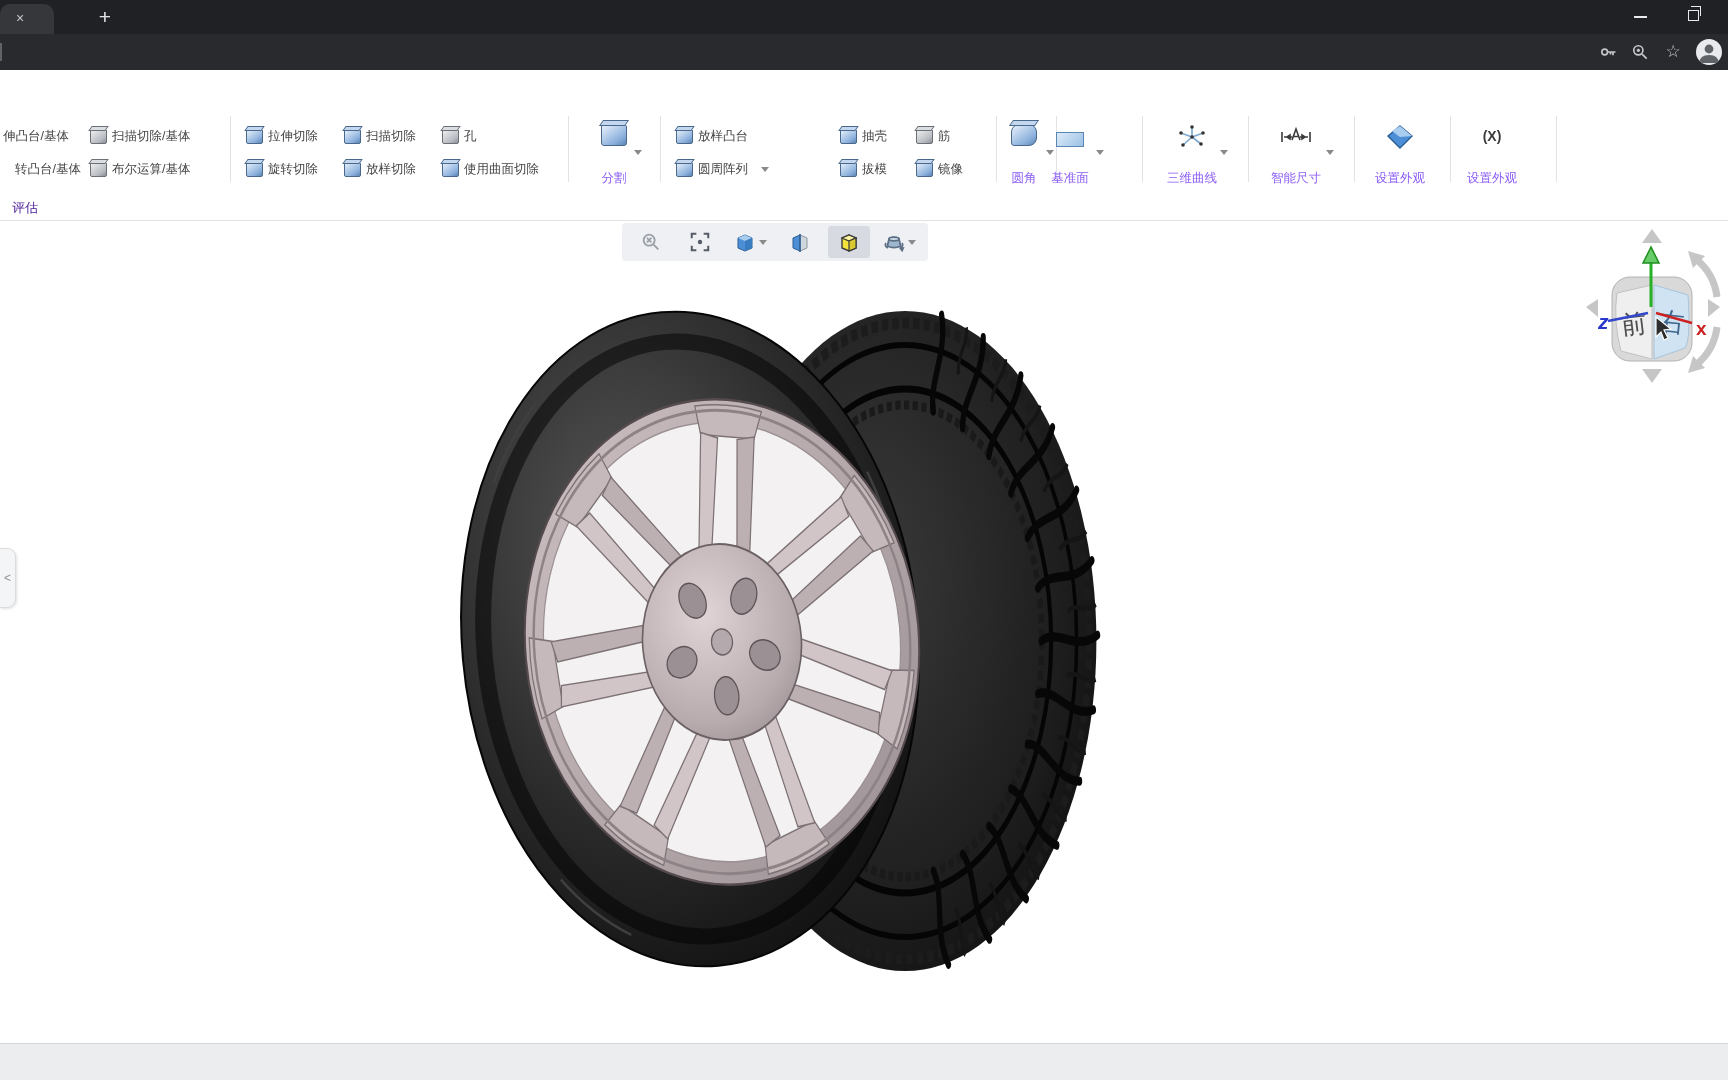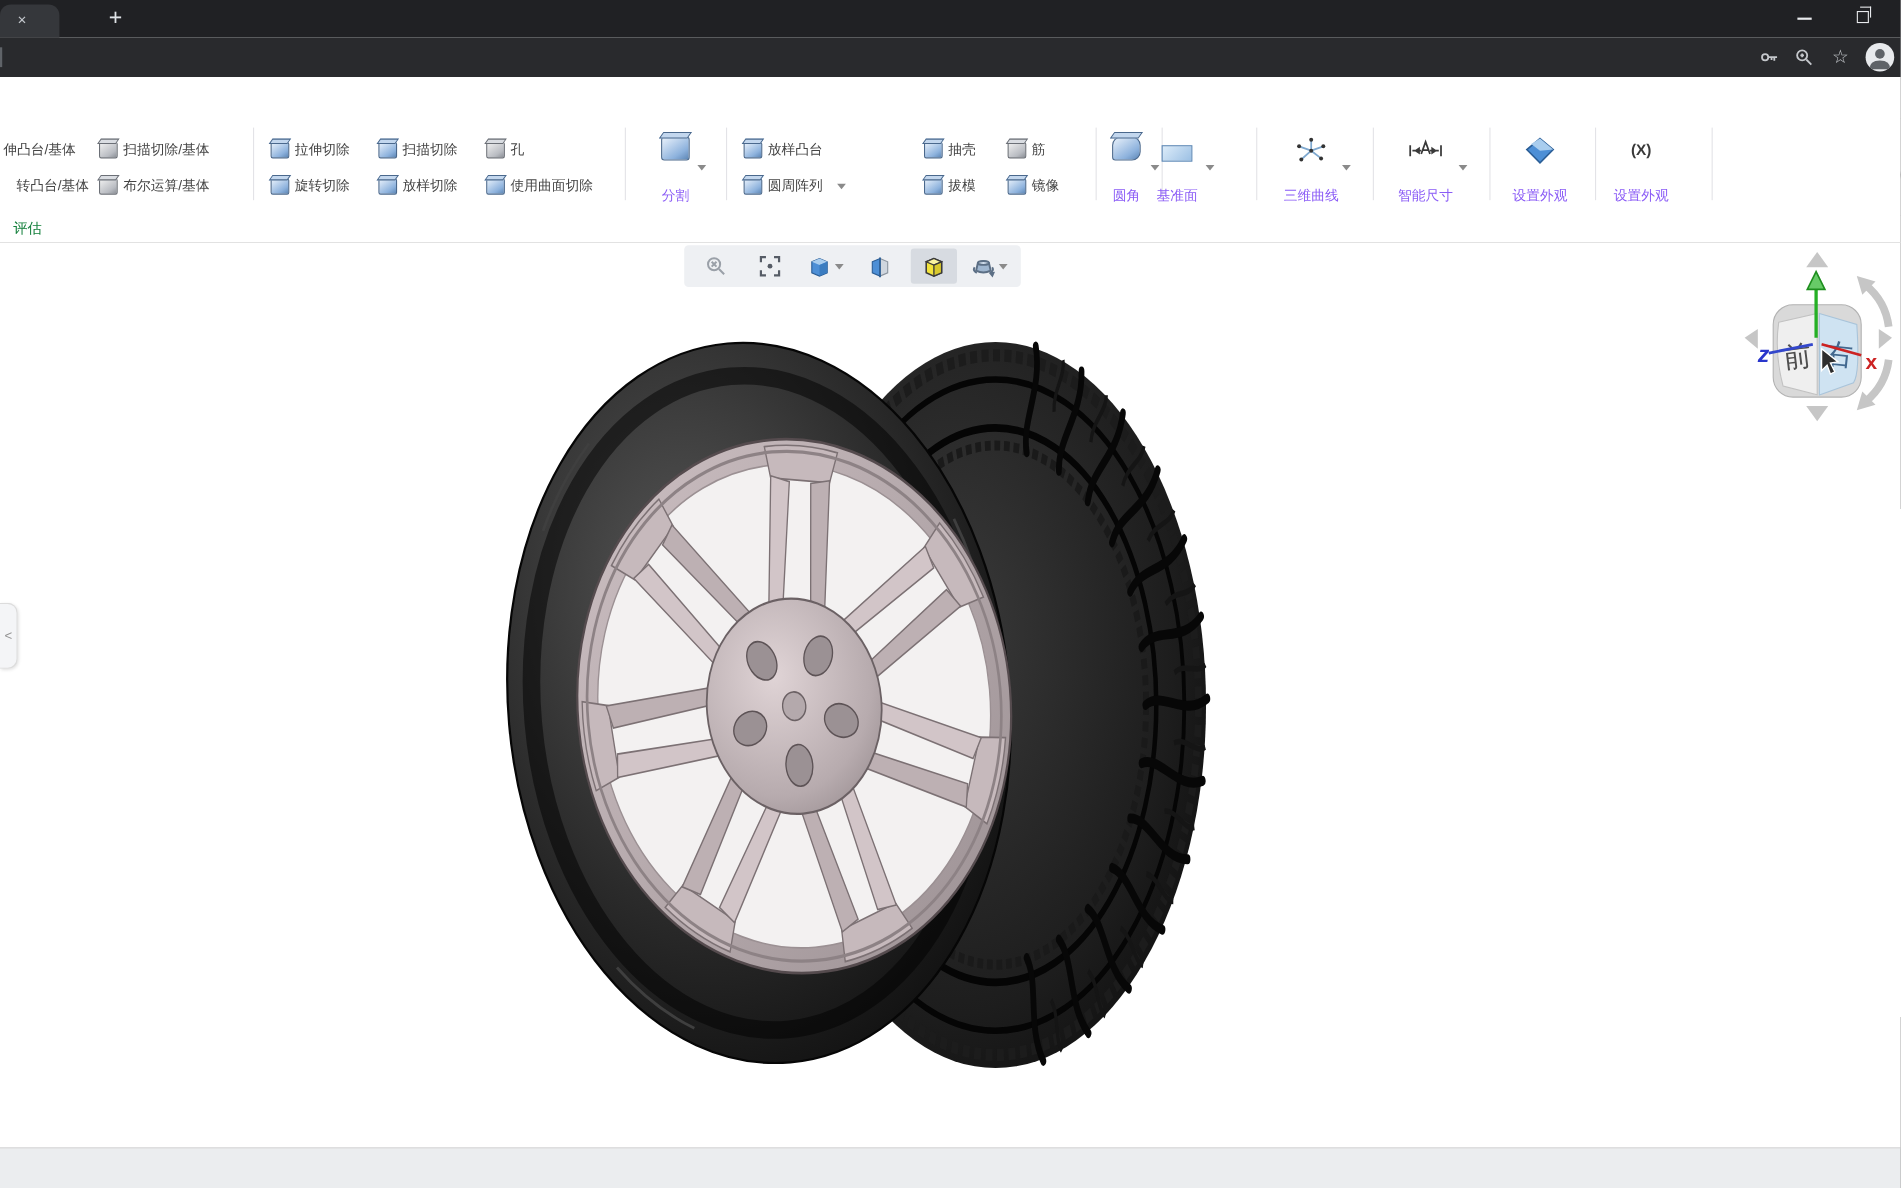--- a/index.html
+++ b/index.html
@@ -54,21 +54,21 @@
   .cube24{width:24px;height:20px;background:linear-gradient(145deg,#eaf2fb,#8db2dd 70%,#5d86b5);
           border:1px solid #4a688c;border-radius:3px;position:relative;}
   .cube24::before{content:"";position:absolute;left:-1px;top:-5px;width:24px;height:4px;background:#c3d7ee;
           border:1px solid #4a688c;transform:skewX(-35deg);}
   .cube24.round{border-radius:8px 8px 8px 3px;}
   .plane-ico{width:26px;height:13px;background:linear-gradient(135deg,#dcecf9,#9cc0e4);border:1px solid #5b87b5;
           transform:skewX(-32deg);margin-top:8px;}
   .varx{font-size:14px;font-weight:bold;color:#3a3a3a;margin-top:4px;}
   
   #evalrow{position:absolute;left:0;top:196px;width:1728px;height:24px;background:#fff;border-bottom:1px solid #e2e2e2;}
-  .evaltab{position:absolute;left:12px;top:3px;font-size:13px;color:#15803d;text-align:center;}
+  .evaltab{position:absolute;left:12px;top:3px;font-size:13px;color:#4c1d95;text-align:center;}
   
   #viewport{position:absolute;left:0;top:221px;width:1728px;height:822px;background:#fff;}
   #vtoolbar{position:absolute;left:622px;top:2px;width:298px;height:38px;background:#eef0f3;border-radius:4px;
             display:flex;align-items:center;justify-content:space-around;padding:0 4px;}
   .vtool{width:42px;height:32px;display:flex;align-items:center;justify-content:center;gap:2px;border-radius:3px;}
   .vtool.selected{background:#d7dbe1;}
   .flap{position:absolute;left:0;top:327px;width:15px;height:58px;background:#f4f5f7;border:1px solid #dcdcdc;border-left:none;
         border-radius:0 9px 9px 0;box-shadow:1px 1px 3px rgba(0,0,0,.12);color:#909090;font-size:12px;
         display:flex;align-items:center;justify-content:center;}
   #bottomstrip{position:absolute;left:0;top:1043px;width:1728px;height:37px;background:#ebedef;border-top:1px solid #d6d6d6;}

